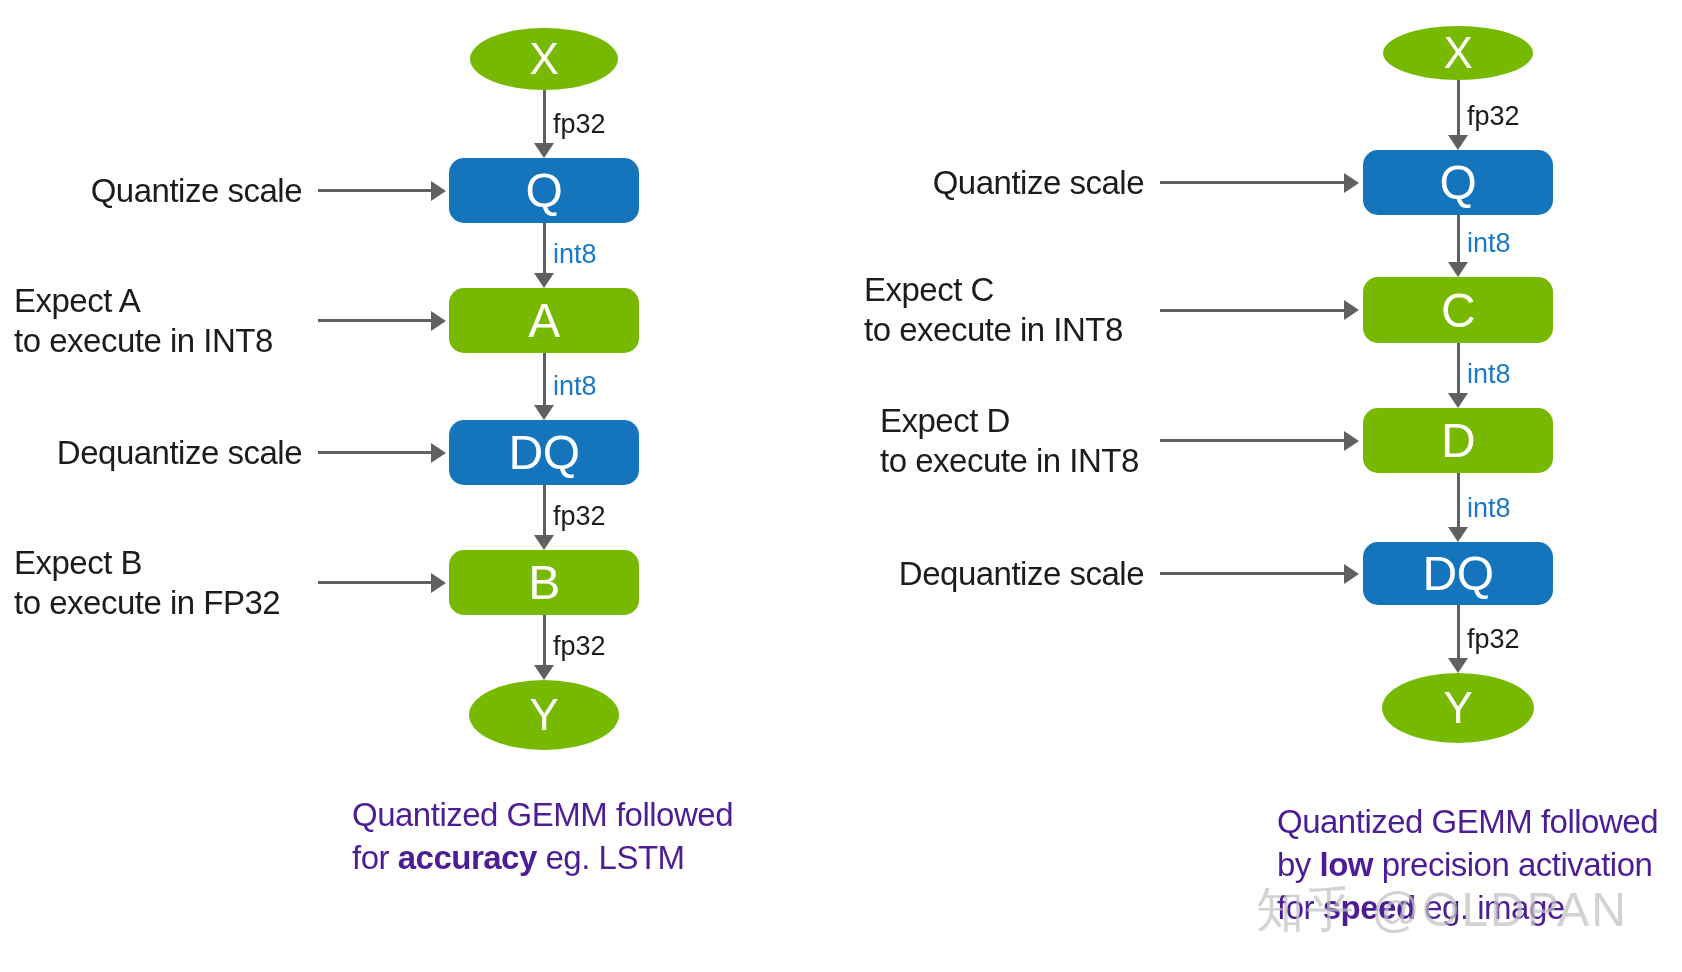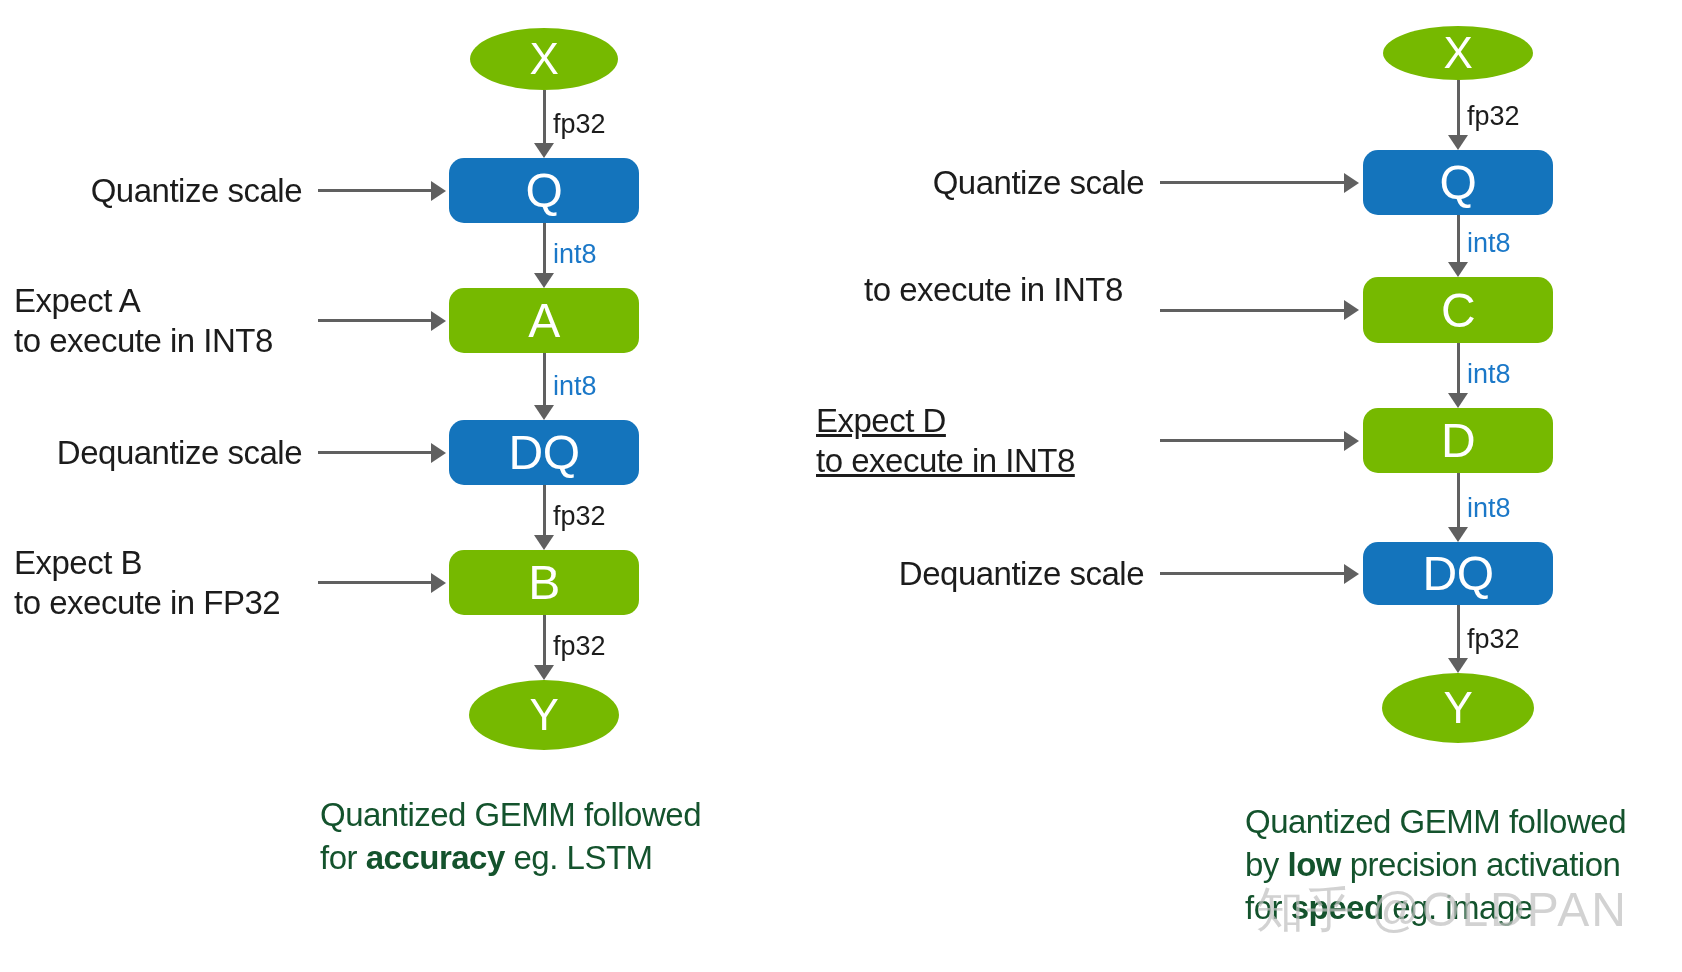--- a/index.html
+++ b/index.html
@@ -24,21 +24,21 @@
   .hhead{
     position:absolute;width:0;height:0;
     border-top:10px solid transparent;border-bottom:10px solid transparent;
     border-left:15px solid #606060;
   }
   .edge-label{position:absolute;font-size:27px;line-height:28px;white-space:nowrap;}
   .side-label{
     position:absolute;font-size:33px;line-height:40px;letter-spacing:-0.5px;
     white-space:nowrap;color:#1c1c1c;
   }
-  .caption{position:absolute;font-size:33px;line-height:43px;letter-spacing:-0.5px;color:#14532d;}
+  .caption{position:absolute;font-size:33px;line-height:43px;letter-spacing:-0.5px;color:#4c1d95;margin-left:32px;}
   .cap-line{white-space:nowrap;}
   .b{font-weight:700;}
   .watermark{
     position:absolute;left:1256px;top:878px;z-index:5;
     font-size:48px;letter-spacing:2px;white-space:nowrap;
     color:rgba(193,193,193,0.72);
   }
 </style>
 </head>
 <body>
@@ -115,25 +115,26 @@
         <div class="edge-label" style="left: 1467px; top: 494px; color: rgb(27, 120, 200);">int8</div>
         <div class="vline" style="left: 1456.5px; top: 605px; height: 54px;"></div>
         <div class="vhead" style="left: 1448px; top: 658px;"></div>
         <div class="edge-label" style="left: 1467px; top: 625px; color: rgb(28, 28, 28);">fp32</div>
         <div class="side-label" style="top: 162.5px; right: 538px; text-align: right;">
           <div>Quantize scale</div>
         </div>
         <div class="hline" style="left: 1160px; top: 181px; width: 184px;"></div>
         <div class="hhead" style="left: 1344px; top: 172.5px;"></div>
         <div class="side-label" style="top: 270px; left: 864px;">
+          <div>Expect C</div>
           <div>to execute in INT8</div>
         </div>
         <div class="hline" style="left: 1160px; top: 308.5px; width: 184px;"></div>
         <div class="hhead" style="left: 1344px; top: 300px;"></div>
-        <div class="side-label" style="top: 400.5px; left: 816px; text-decoration: underline;">
+        <div class="side-label" style="top: 400.5px; left: 880px;">
           <div>Expect D</div>
           <div>to execute in INT8</div>
         </div>
         <div class="hline" style="left: 1160px; top: 439px; width: 184px;"></div>
         <div class="hhead" style="left: 1344px; top: 430.5px;"></div>
         <div class="side-label" style="top: 553.5px; right: 538px; text-align: right;">
           <div>Dequantize scale</div>
         </div>
         <div class="hline" style="left: 1160px; top: 572px; width: 184px;"></div>
         <div class="hhead" style="left: 1344px; top: 563.5px;"></div>

